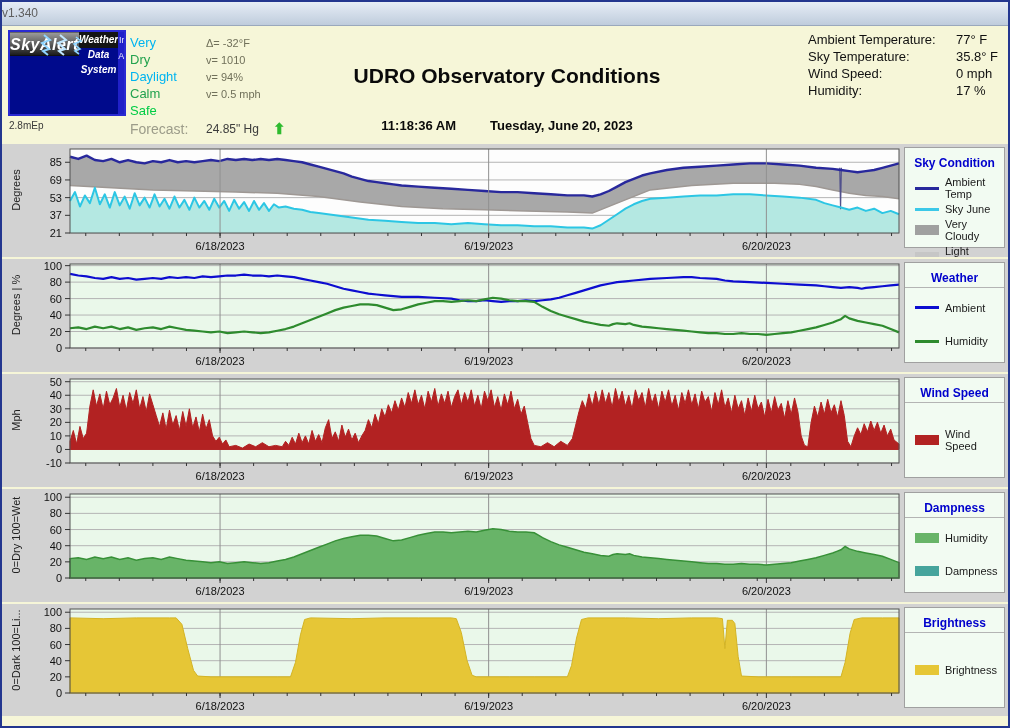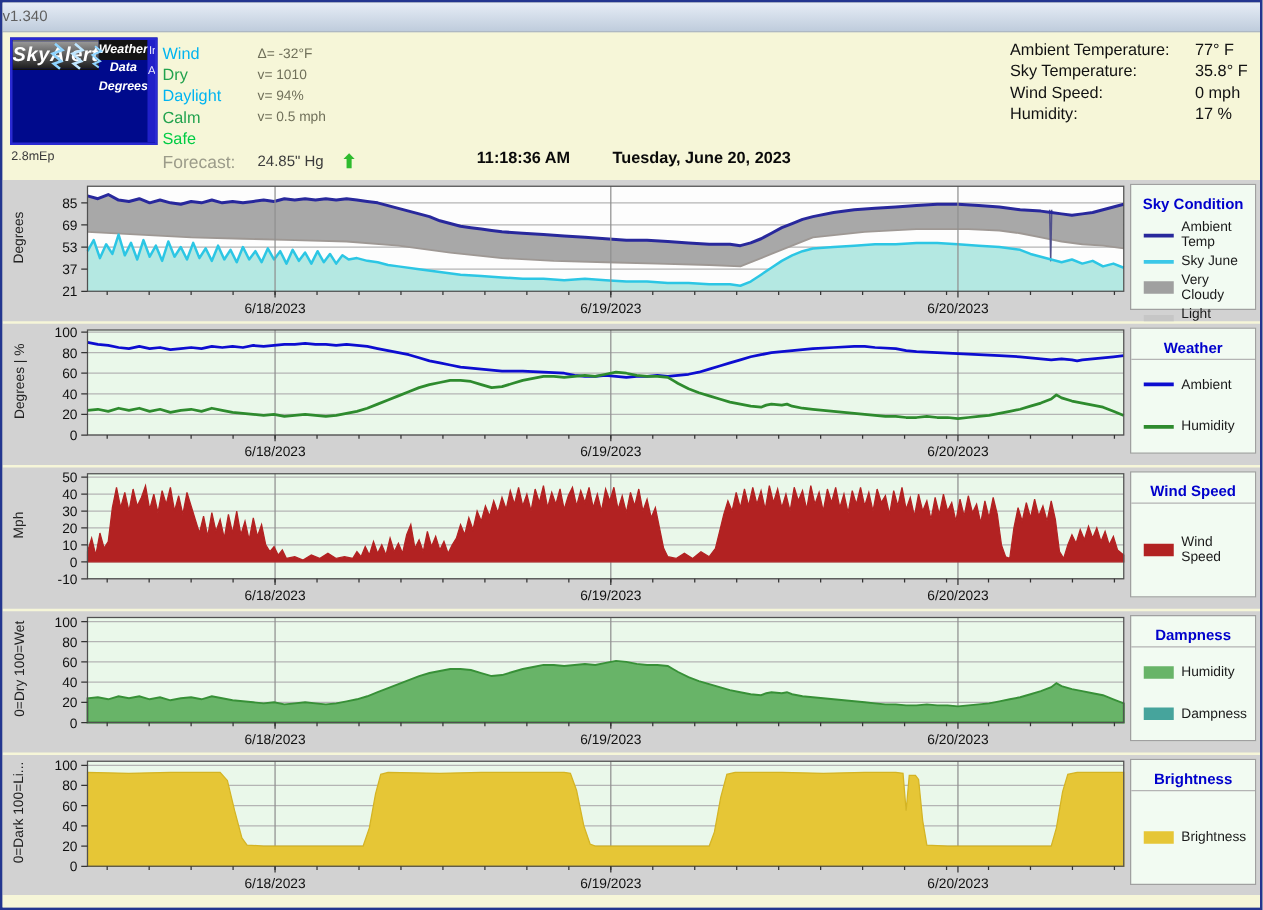--- a/index.html
+++ b/index.html
@@ -93,28 +93,28 @@
 <div class="header">
   <div class="logo">
     <div class="logo-bolts">
       <svg width="60" height="24" viewBox="0 0 60 24">
         <polyline points="6,2 12,7 4,10 11,16 5,18 10,22" fill="none" stroke="#8fd4ff" stroke-width="2"></polyline>
         <polyline points="22,2 28,7 20,10 27,16 21,18 26,22" fill="none" stroke="#bfe6ff" stroke-width="2"></polyline>
         <polyline points="38,4 43,8 36,11 42,16 37,18 41,21" fill="none" stroke="#8fd4ff" stroke-width="1.6"></polyline>
       </svg>
     </div>
     <div class="logo-name">SkyAlert</div>
-    <div class="logo-sub">Weather Data Degrees</div>
+    <div class="logo-sub">Weather Data System</div>
     <div class="logo-strip">Interactive Astronomy</div>
   </div>
   <div class="meter">2.8mEp</div>
 
   <div class="status-block">
     <div class="status-row">
-      <span class="status-label" style="color: rgb(0, 180, 240);">Wind</span>
+      <span class="status-label" style="color: rgb(0, 180, 240);">Very</span>
       <span class="status-value">Δ= -32°F</span>
     </div>
     <div class="status-row">
       <span class="status-label" style="color: rgb(34, 162, 78);">Dry</span>
       <span class="status-value">v= 1010</span>
     </div>
     <div class="status-row">
       <span class="status-label" style="color: rgb(0, 180, 240);">Daylight</span>
       <span class="status-value">v= 94%</span>
     </div>
@@ -127,20 +127,21 @@
       <span class="status-value"></span>
     </div>
   </div>
 
   <div class="forecast-row">
     <span class="forecast-label">Forecast:</span>
     <span class="forecast-value">24.85" Hg</span>
     <span class="forecast-arrow" style="color: rgb(46, 187, 46);">⬆</span>
   </div>
 
+  <div class="main-title">UDRO Observatory Conditions</div>
   <div class="datetime-row">
     <span class="time">11:18:36 AM</span><span>Tuesday, June 20, 2023</span>
   </div>
 
   <div class="readouts">
     <div class="readout-row">
       <span class="readout-label">Ambient Temperature:</span>
       <span class="readout-value">77° F</span>
     </div>
     <div class="readout-row">

